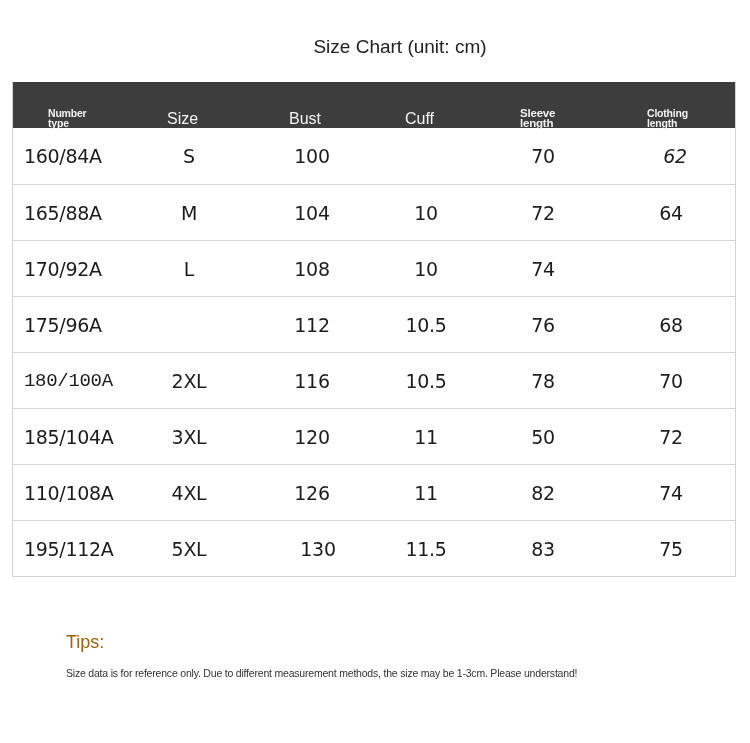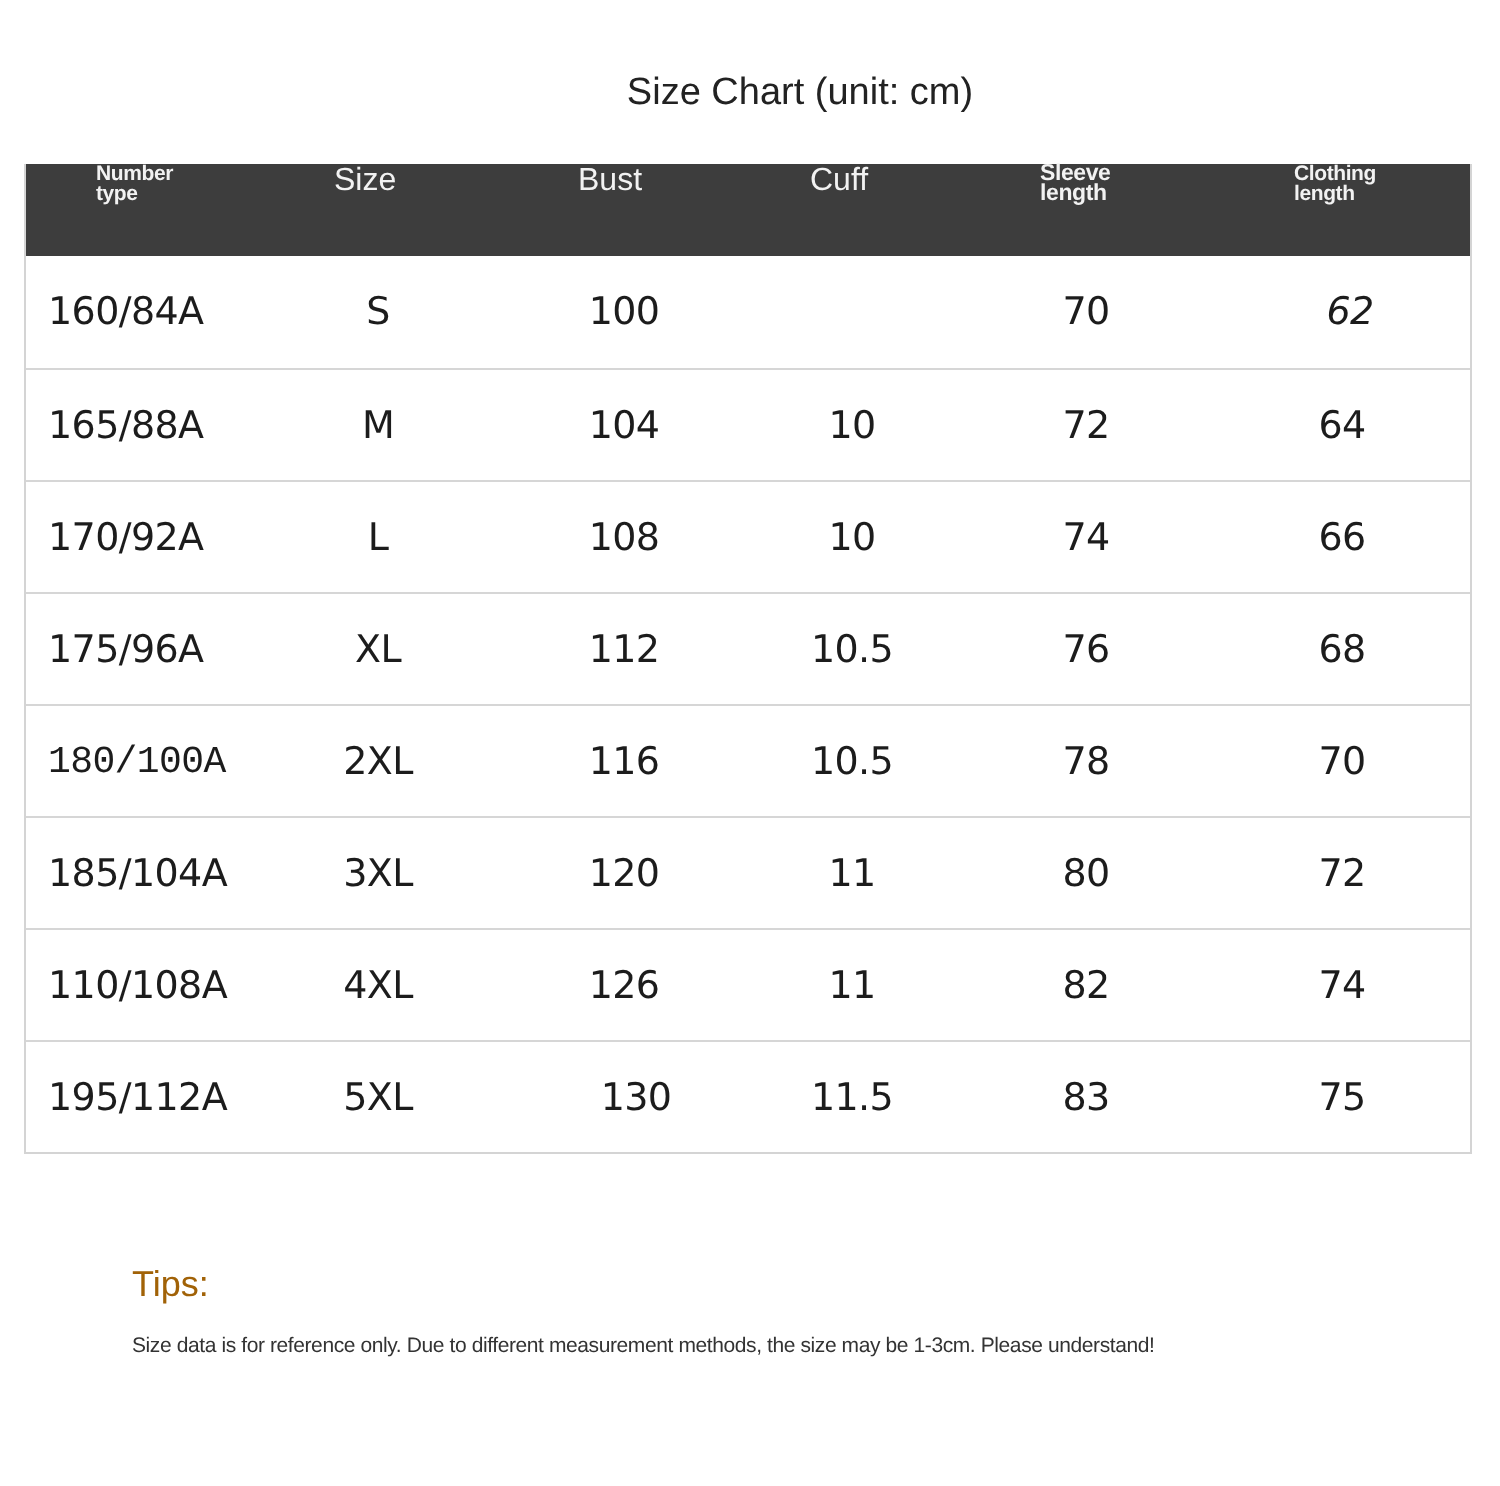--- a/index.html
+++ b/index.html
@@ -40,21 +40,21 @@
       background: #3d3d3d;
       display: flex;
       align-items: center;
       color: #f2f2f2;
     }
     .th {
       position: absolute;
       top: 0;
       height: 46px;
       display: flex;
-      align-items: flex-start;
+      align-items: flex-end;
       font-family: "Liberation Sans", sans-serif;
     }
     .th.small {
       font-size: 10.5px;
       line-height: 10px;
       font-weight: bold;
       letter-spacing: -0.2px;
     }
     .th.big {
       font-size: 16px;
@@ -141,44 +141,42 @@
         <div class="td c" style="left: 363px;">10</div>
         <div class="td c" style="left: 480px;">72</div>
         <div class="td c" style="left: 608px;">64</div>
       </div>
       <div class="row">
         <div class="td" style="left: 11px;">170/92A</div>
         <div class="td c" style="left: 126px;">L</div>
         <div class="td c" style="left: 249px;">108</div>
         <div class="td c" style="left: 363px;">10</div>
         <div class="td c" style="left: 480px;">74</div>
-        <div class="td c" style="left: 608px;">66</div>
       </div>
       <div class="row">
         <div class="td" style="left: 11px;">175/96A</div>
-        <div class="td c" style="left: 126px;">XL</div>
         <div class="td c" style="left: 249px;">112</div>
         <div class="td c" style="left: 363px;">10.5</div>
         <div class="td c" style="left: 480px;">76</div>
         <div class="td c" style="left: 608px;">68</div>
       </div>
       <div class="row">
         <div class="td" style="left: 11px; font-family: Liberation Mono, monospace;">180/100A</div>
         <div class="td c" style="left: 126px;">2XL</div>
         <div class="td c" style="left: 249px;">116</div>
         <div class="td c" style="left: 363px;">10.5</div>
         <div class="td c" style="left: 480px;">78</div>
         <div class="td c" style="left: 608px;">70</div>
       </div>
       <div class="row">
         <div class="td" style="left: 11px;">185/104A</div>
         <div class="td c" style="left: 126px;">3XL</div>
         <div class="td c" style="left: 249px;">120</div>
         <div class="td c" style="left: 363px;">11</div>
-        <div class="td c" style="left: 480px;">80</div>
+        <div class="td c" style="left: 480px;">50</div>
         <div class="td c" style="left: 608px;">72</div>
       </div>
       <div class="row">
         <div class="td" style="left: 11px;">110/108A</div>
         <div class="td c" style="left: 126px;">4XL</div>
         <div class="td c" style="left: 249px;">126</div>
         <div class="td c" style="left: 363px;">11</div>
         <div class="td c" style="left: 480px;">82</div>
         <div class="td c" style="left: 608px;">74</div>
       </div>

